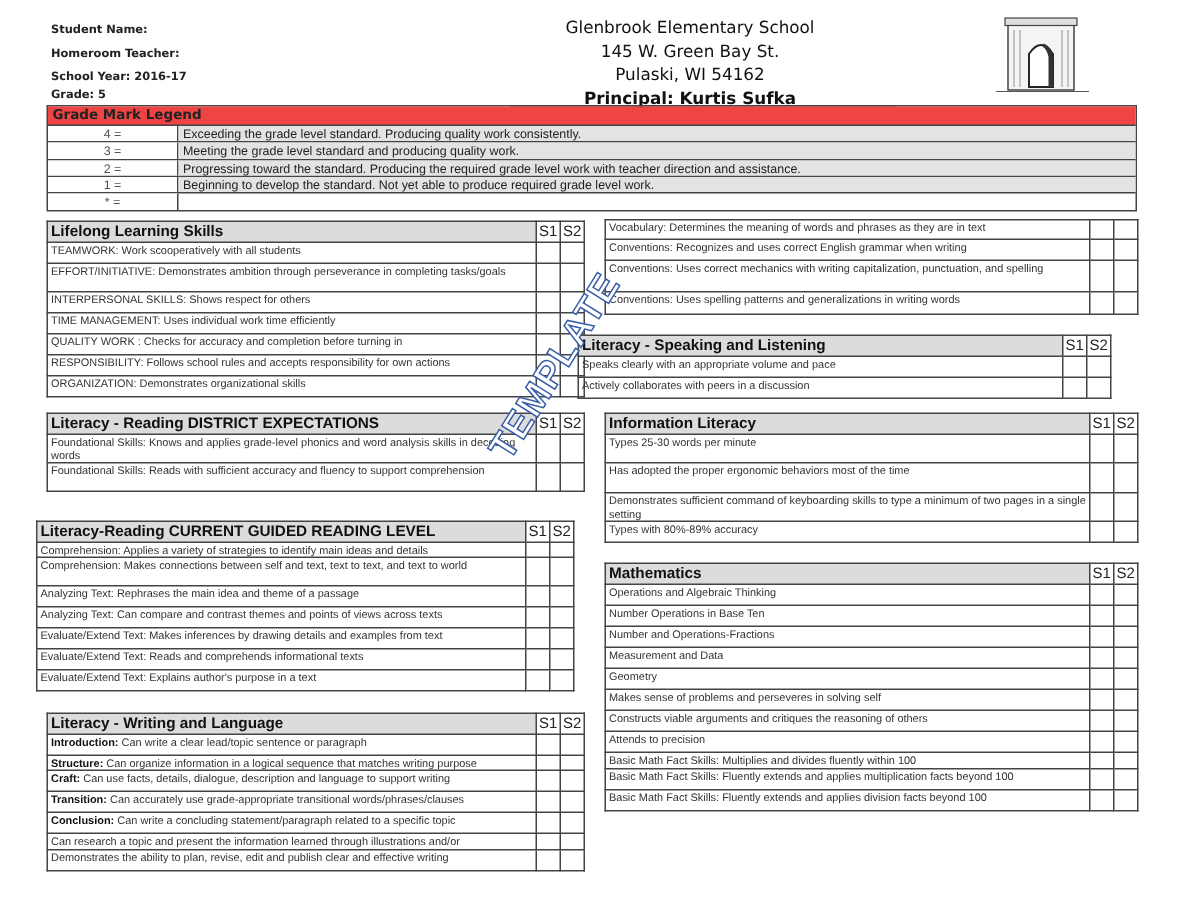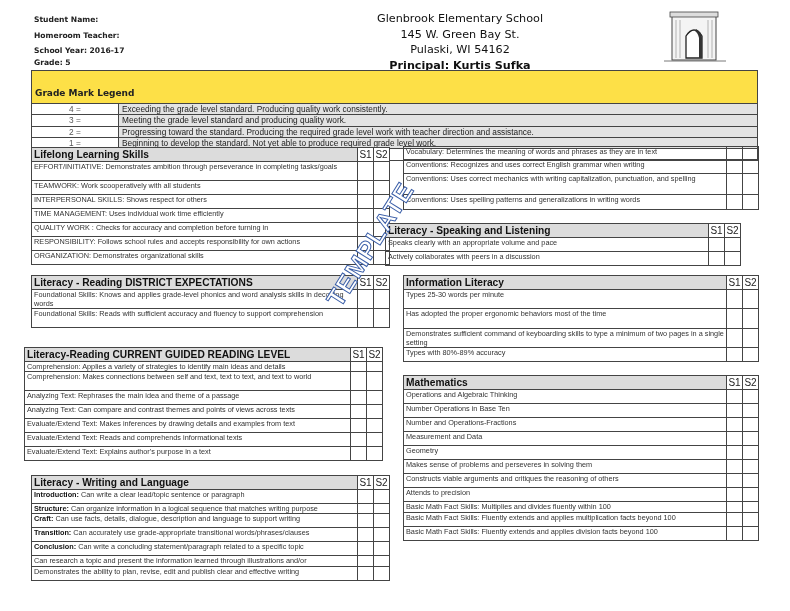--- a/index.html
+++ b/index.html
@@ -4,21 +4,21 @@
 <style>
   * { box-sizing: border-box; margin: 0; padding: 0; }
   body { width: 790px; height: 611px; background: #fff; font-family: "Liberation Sans", sans-serif; color: #222; position: relative; overflow: hidden; }
   .info-label { position: absolute; left: 34px; font-family: "DejaVu Sans", sans-serif; font-weight: bold; font-size: 7.6px; color: #222; }
   .school { position: absolute; left: 340px; width: 240px; text-align: center; font-family: "DejaVu Sans", sans-serif; font-size: 11.2px; color: #111; line-height: 15.5px; top: 11px; }
   .school div:last-child { font-weight: bold; }
   .school-rule { position: absolute; left: 340px; top: 71px; width: 258px; border-top: 1px solid #333; }
   .logo { position: absolute; left: 660px; top: 8px; width: 70px; height: 56px; }
 
   .legend { position: absolute; left: 31px; top: 70px; width: 727px; border: 1.5px solid #444; }
-  .legend-head { background: #fde047; font-family: "DejaVu Sans", sans-serif; font-weight: bold; font-size: 9px; padding: 16px 3px; height: 13px; line-height: 12px; border-bottom: 1px solid #444; }
+  .legend-head { background: #ef4444; font-family: "DejaVu Sans", sans-serif; font-weight: bold; font-size: 9px; padding: 0 3px; height: 13px; line-height: 12px; border-bottom: 1px solid #444; }
   .legend-row { display: flex; height: 11.3px; border-bottom: 1px solid #444; font-size: 8.3px; line-height: 10.5px; }
   .legend-row:last-child { border-bottom: none; }
   .legend-key { width: 87px; text-align: center; border-right: 1px solid #444; background: #fff; color: #555; }
   .legend-desc { flex: 1; padding-left: 3px; background: #e3e3e3; }
 
   table.sec { position: absolute; border-collapse: collapse; table-layout: fixed; }
   table.sec td, table.sec th { border: 1px solid #444; font-size: 7.3px; line-height: 9px; vertical-align: top; padding: 0 2px; font-weight: normal; text-align: left; }
   table.sec th.title { background: #dcdcdc; font-size: 10.2px; font-weight: bold; height: 14px; line-height: 13px; vertical-align: middle; color: #111; }
   table.sec th.s { background: #fff; width: 15px; font-size: 10px; font-weight: normal; text-align: center; padding: 0; vertical-align: middle; }
   table.sec td.c { padding: 0; }
@@ -84,27 +84,27 @@
       <col>
       <col style="width:16px">
       <col style="width:16px">
     </colgroup>
   <tbody>
       <tr>
         <th class="title">Lifelong Learning Skills</th>
         <th class="s">S1</th>
         <th class="s">S2</th>
       </tr>
+  <tr style="height:14px">
+        <td class="t">TEAMWORK: Work scooperatively with all students</td>
+        <td class="c"></td>
+        <td class="c"></td>
+      </tr>
   <tr style="height:19px">
         <td class="t">EFFORT/INITIATIVE: Demonstrates ambition through perseverance in completing tasks/goals</td>
-        <td class="c"></td>
-        <td class="c"></td>
-      </tr>
-  <tr style="height:14px">
-        <td class="t">TEAMWORK: Work scooperatively with all students</td>
         <td class="c"></td>
         <td class="c"></td>
       </tr>
   <tr style="height:14px">
         <td class="t">INTERPERSONAL SKILLS: Shows respect for others</td>
         <td class="c"></td>
         <td class="c"></td>
       </tr>
   <tr style="height:14px">
         <td class="t">TIME MANAGEMENT: Uses individual work time efficiently</td>
@@ -375,21 +375,21 @@
         <td class="t">Measurement and Data</td>
         <td class="c"></td>
         <td class="c"></td>
       </tr>
   <tr style="height:14px">
         <td class="t">Geometry</td>
         <td class="c"></td>
         <td class="c"></td>
       </tr>
   <tr style="height:14px">
-        <td class="t">Makes sense of problems and perseveres in solving them</td>
+        <td class="t">Makes sense of problems and perseveres in solving self</td>
         <td class="c"></td>
         <td class="c"></td>
       </tr>
   <tr style="height:14px">
         <td class="t">Constructs viable arguments and critiques the reasoning of others</td>
         <td class="c"></td>
         <td class="c"></td>
       </tr>
   <tr style="height:14px">
         <td class="t">Attends to precision</td>

